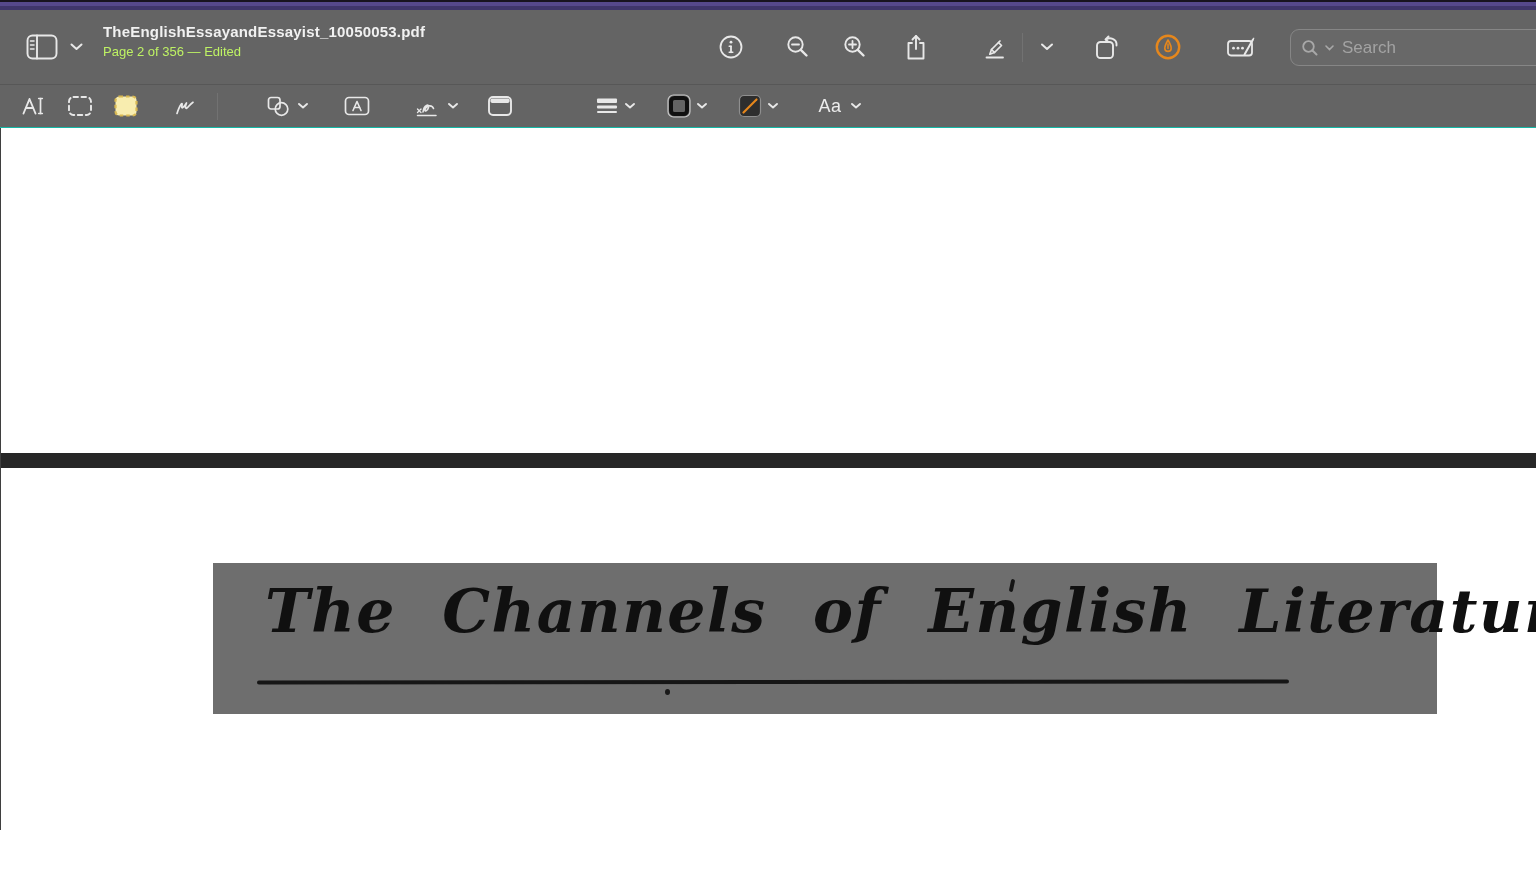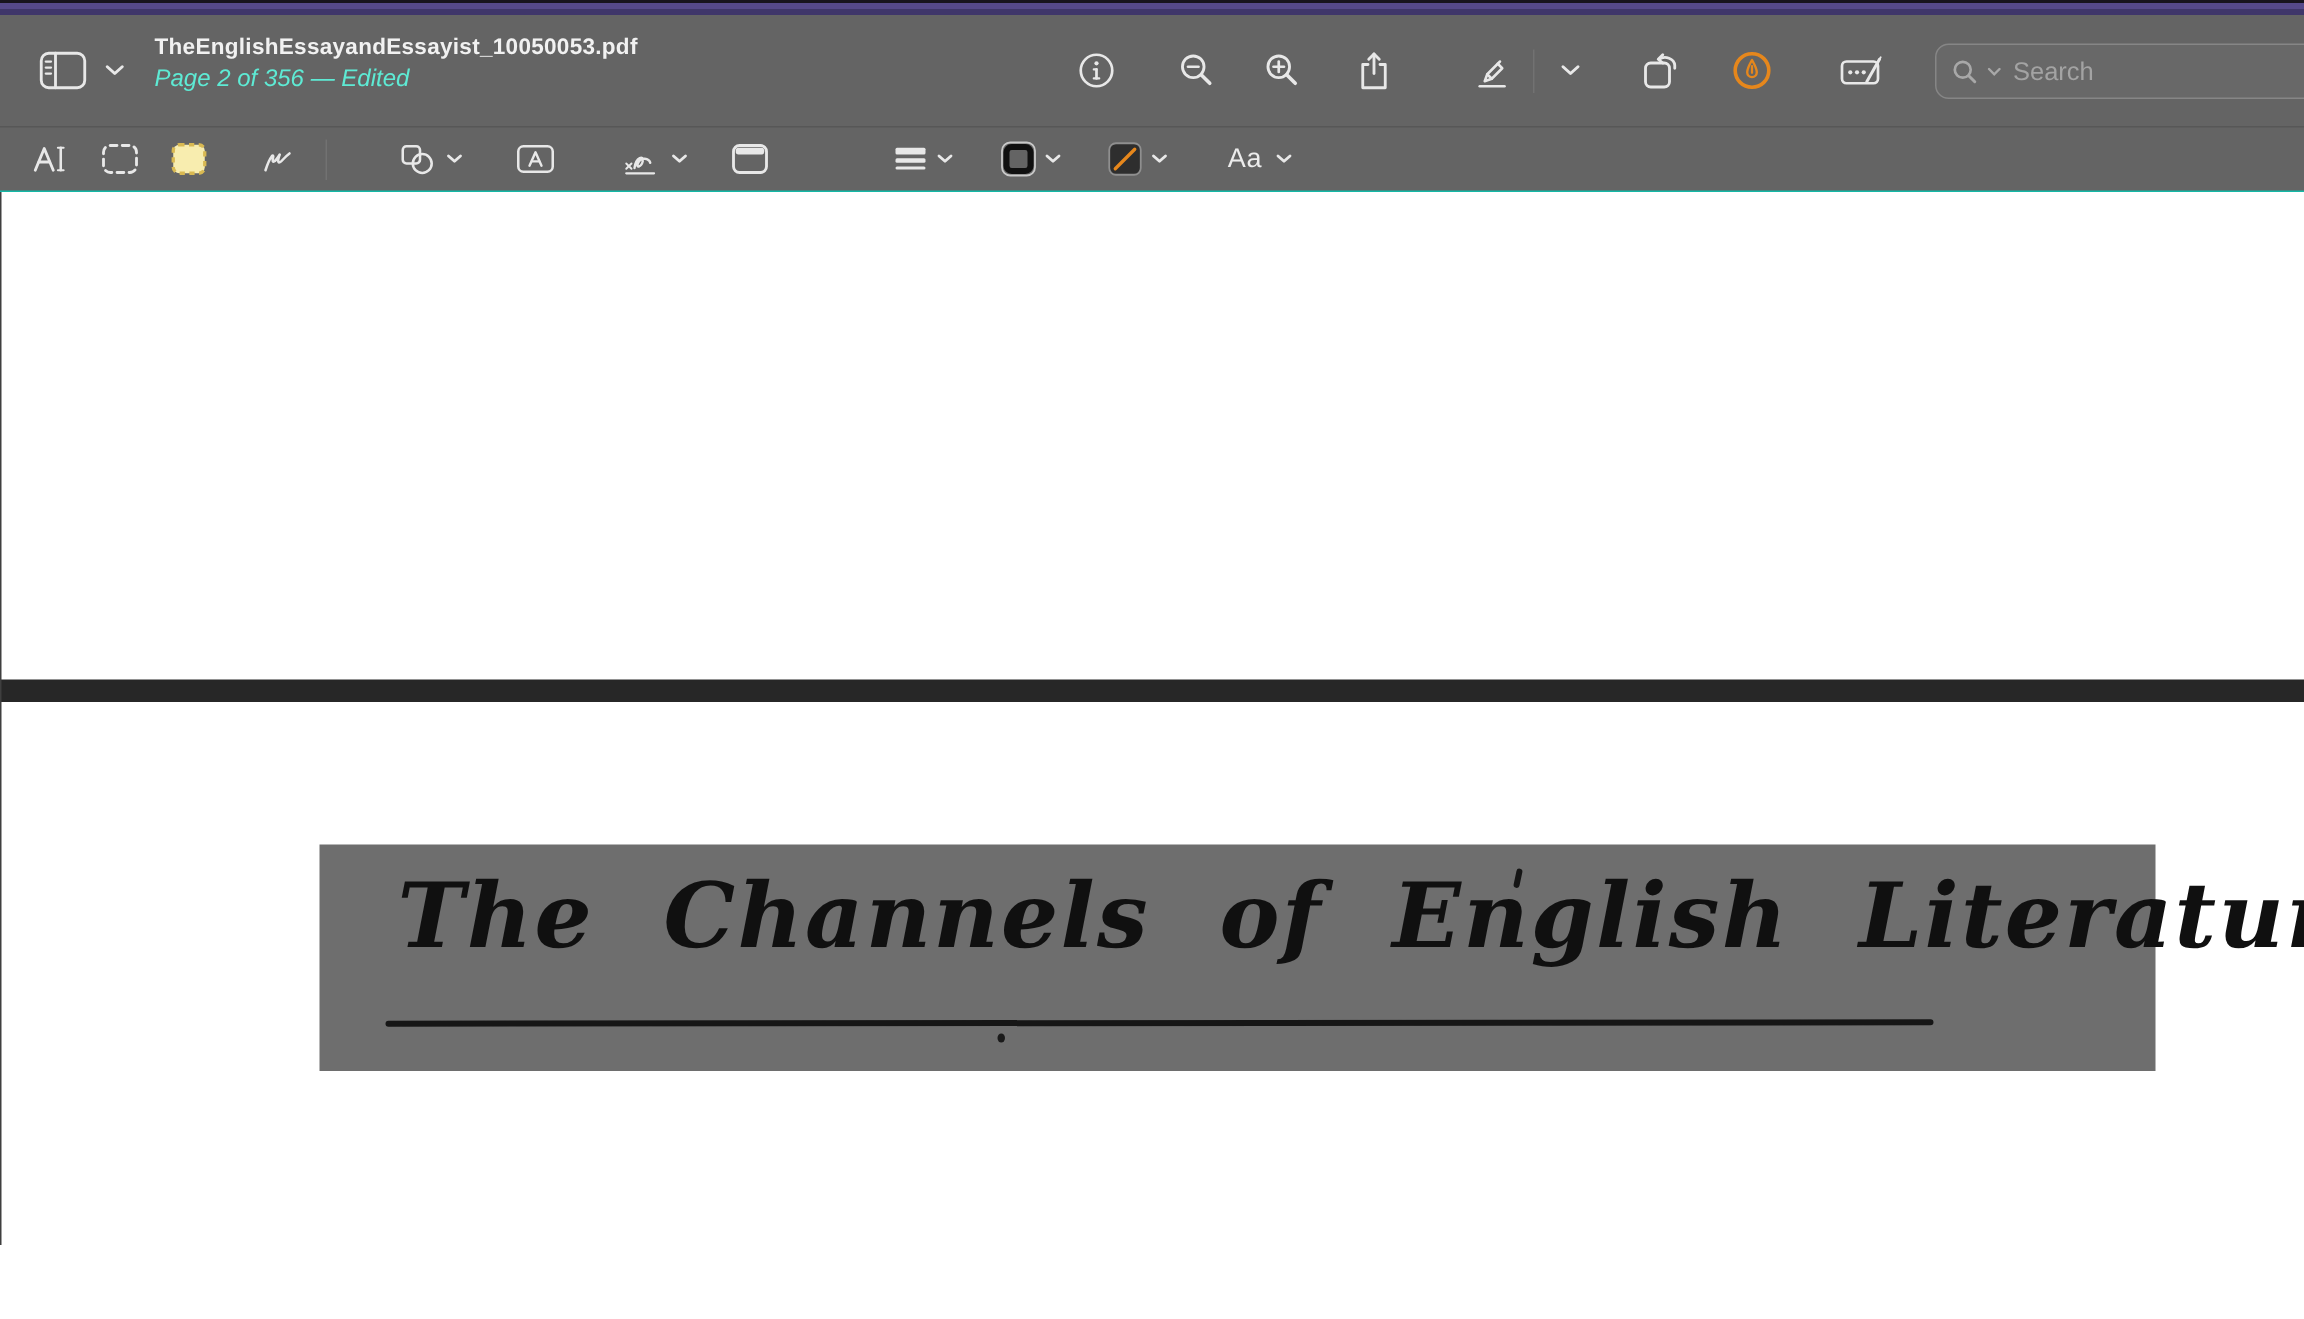--- a/index.html
+++ b/index.html
@@ -10,21 +10,21 @@
 
   
   .menu-strip{position:absolute;top:0;left:0;right:0;height:10px;
     background:linear-gradient(to bottom,#18141f 0,#18141f 2px,#56498b 2px,#56498b 6px,#3f366a 6px,#3f366a 10px);}
 
   
   .titlebar{position:absolute;top:10px;left:0;right:0;height:74px;background:var(--toolbar-bg);}
   .left-cluster{position:absolute;left:26px;top:0;height:74px;display:flex;align-items:center;gap:12px;}
   .title-block{position:absolute;left:103px;top:13px;}
   .win-title{font-size:15px;font-weight:bold;color:#f1f1f1;letter-spacing:.2px;}
-  .win-subtitle{font-size:16px;color:#5eead4;margin-top:4px;font-style:italic;}
+  .win-subtitle{font-size:13px;color:#bef264;margin-top:4px;}
   .tbtn{position:absolute;top:37px;transform:translate(-50%,-50%);display:flex;align-items:center;justify-content:center;cursor:default;}
   .vdiv{position:absolute;width:1px;background:#7e7e7e;opacity:.55;}
   .titlebar .vdiv{top:23px;height:29px;}
 
   
   .search-field{position:absolute;left:1290px;top:19px;width:258px;height:37px;border:1px solid #868686;
     border-radius:9px;display:flex;align-items:center;padding:0 10px;gap:6px;box-sizing:border-box;background:rgba(255,255,255,0.03);}
   .search-field input{flex:1;min-width:0;background:transparent;border:none;outline:none;color:#e8e8e8;font-size:17px;font-family:"Liberation Sans",sans-serif;}
   .search-field input::placeholder{color:#a3a3a3;}
 

